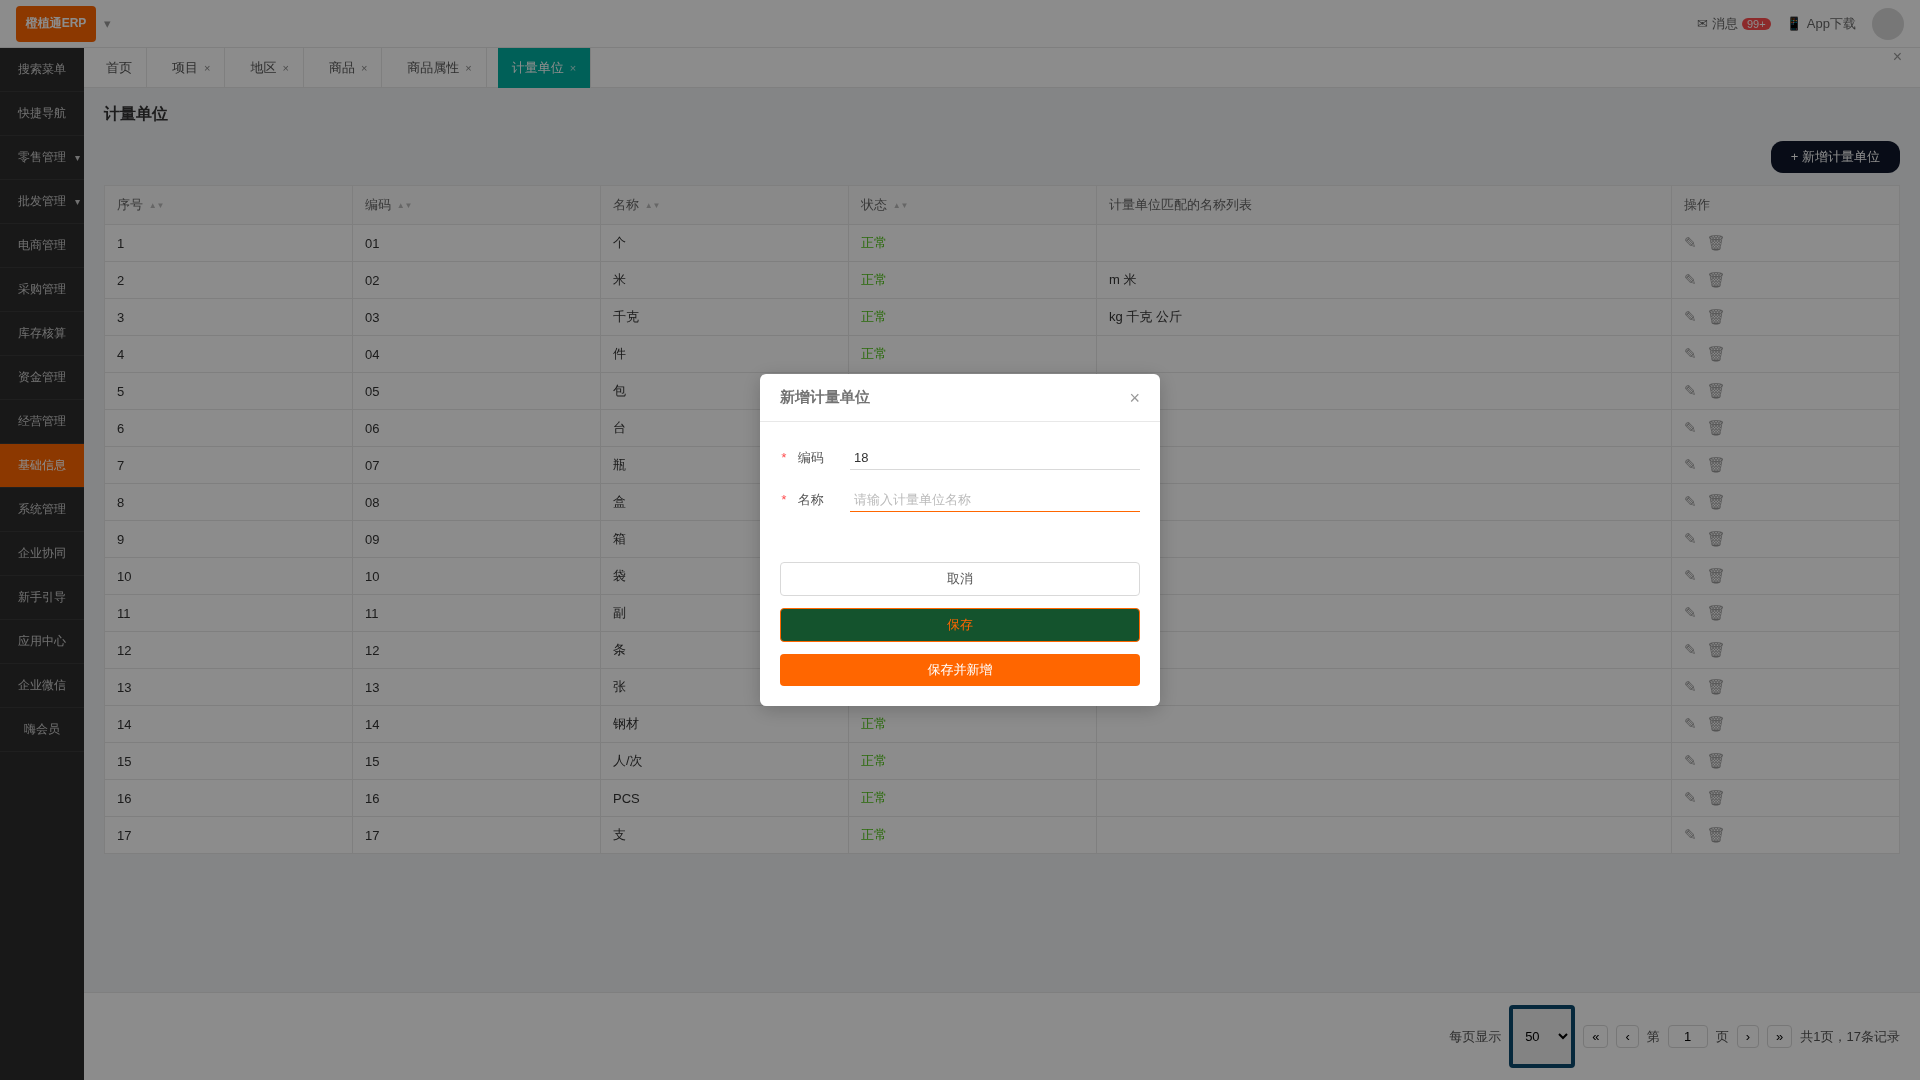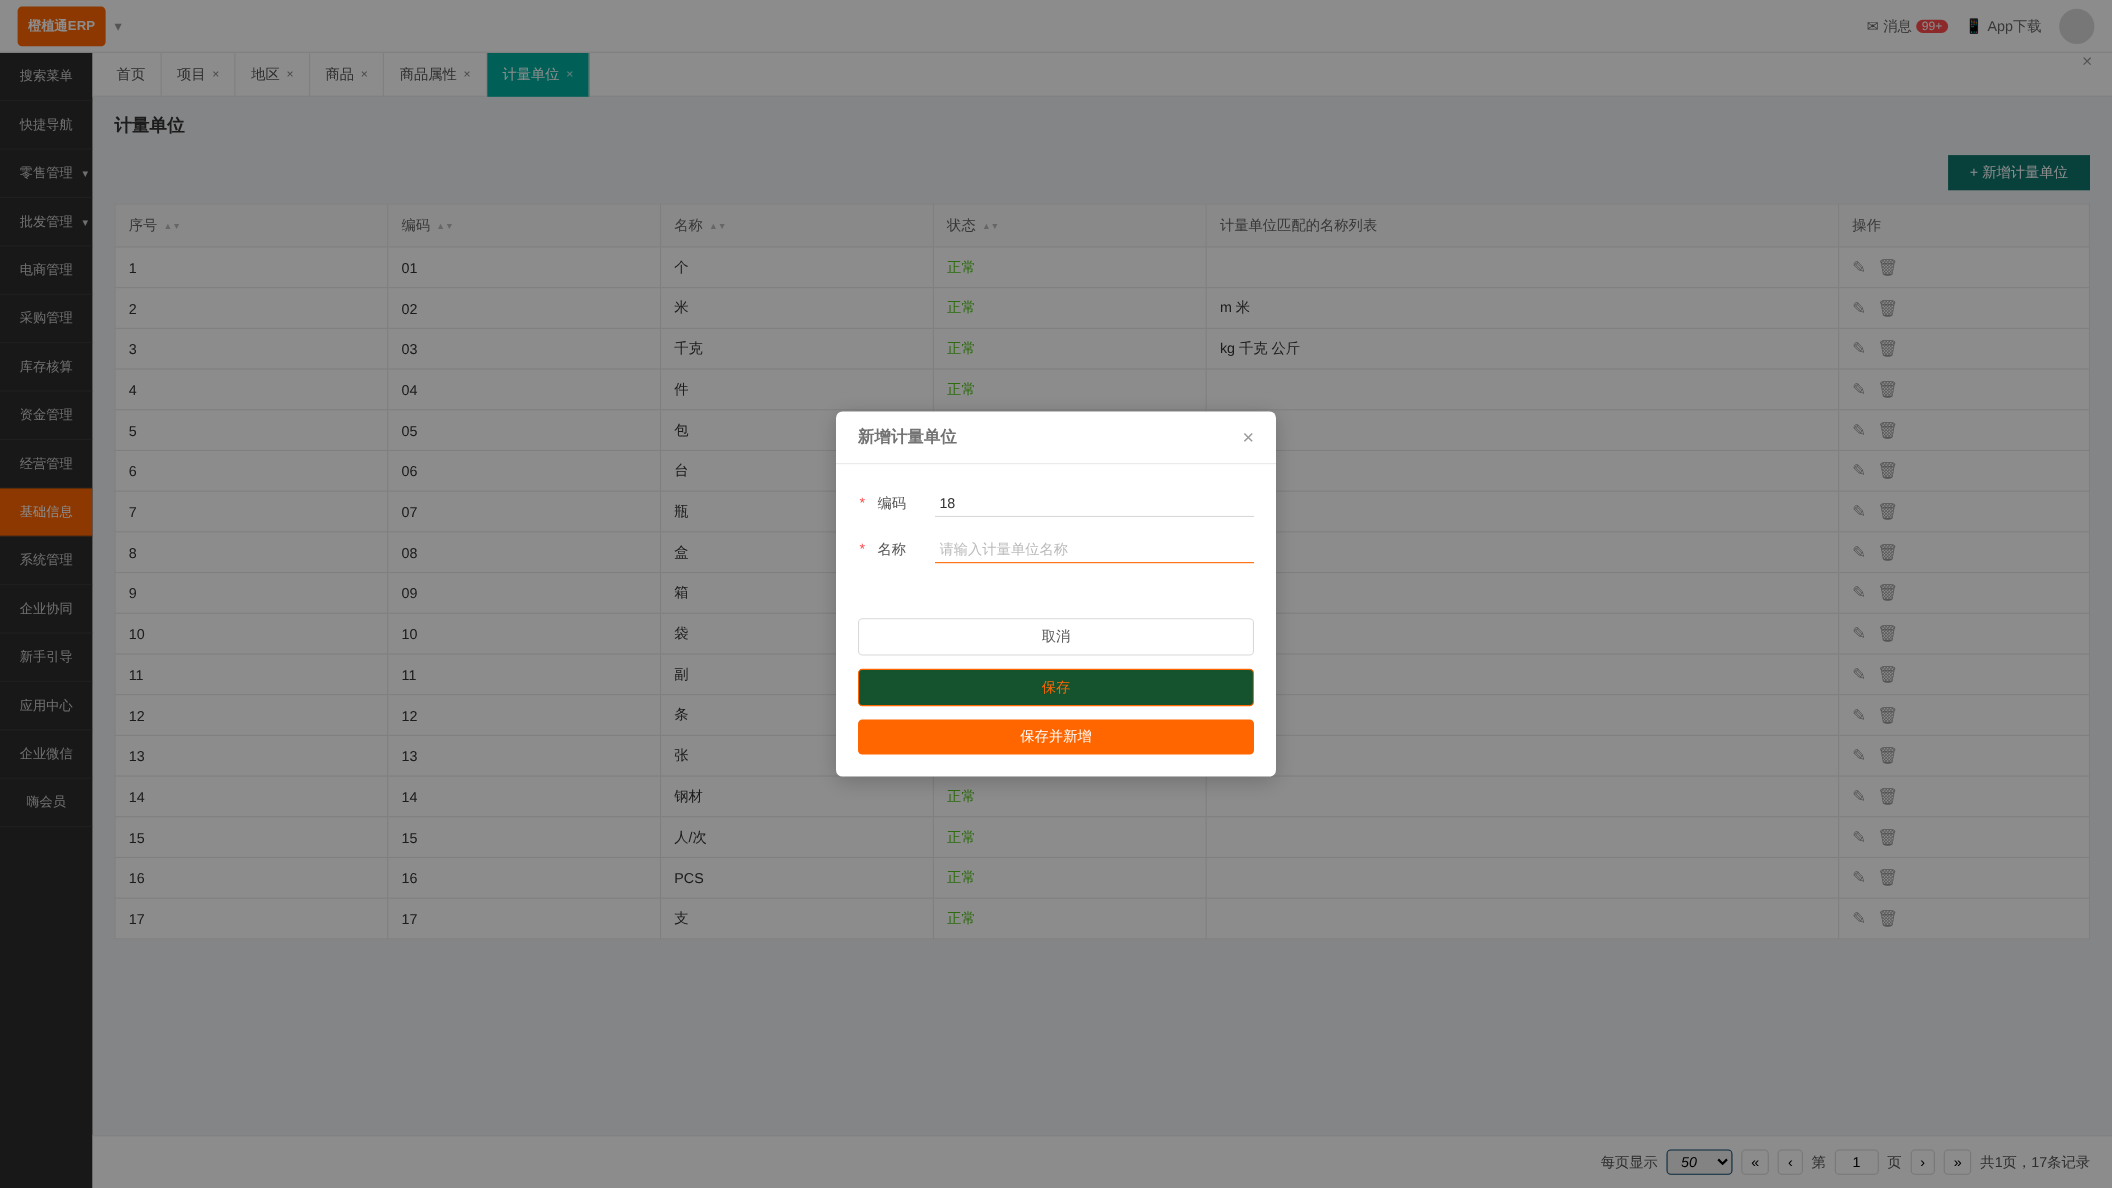--- a/index.html
+++ b/index.html
@@ -110,21 +110,21 @@
     }
 
     
     .tab-bar {
       height: 40px;
       background: #fff;
       display: flex;
       padding: 0 8px;
       border-bottom: 1px solid #e8e8e8;
       flex-shrink: 0;
-      gap: 0;
+      gap: 11px;
     }
     .tab {
       display: flex;
       align-items: center;
       padding: 0 14px;
       height: 40px;
       font-size: 13px;
       cursor: pointer;
       color: #555;
       border-right: 1px solid #e8e8e8;
@@ -162,25 +162,25 @@
       margin-bottom: 16px;
     }
 
     
     .table-toolbar {
       display: flex;
       justify-content: flex-end;
       margin-bottom: 12px;
     }
     .btn-add {
-      background: #0f766e;
+      background: #0f172a;
       color: #fff;
       border: none;
       padding: 7px 20px;
-      border-radius: 0;
+      border-radius: 12px;
       cursor: pointer;
       font-size: 13px;
     }
 
     
     .data-table {
       width: 100%;
       border-collapse: collapse;
       background: #fff;
       font-size: 13px;
@@ -219,25 +219,24 @@
       justify-content: flex-end;
       padding: 12px 20px;
       gap: 8px;
       font-size: 13px;
       color: #555;
       background: #fff;
       border-top: 1px solid #e8e8e8;
       flex-shrink: 0;
     }
     .page-size-select {
-      border: 1px solid #0c4a6e;
-      padding: 2px 8px;
+      border: 4px solid #0c4a6e;
+      padding: 19px 8px;
       border-radius: 4px;
       font-size: 13px;
-      font-style: italic;
     }
     .page-nav-btn {
       border: 1px solid #d9d9d9;
       background: #fff;
       padding: 3px 8px;
       border-radius: 4px;
       cursor: pointer;
       font-size: 13px;
     }
     .page-input {

